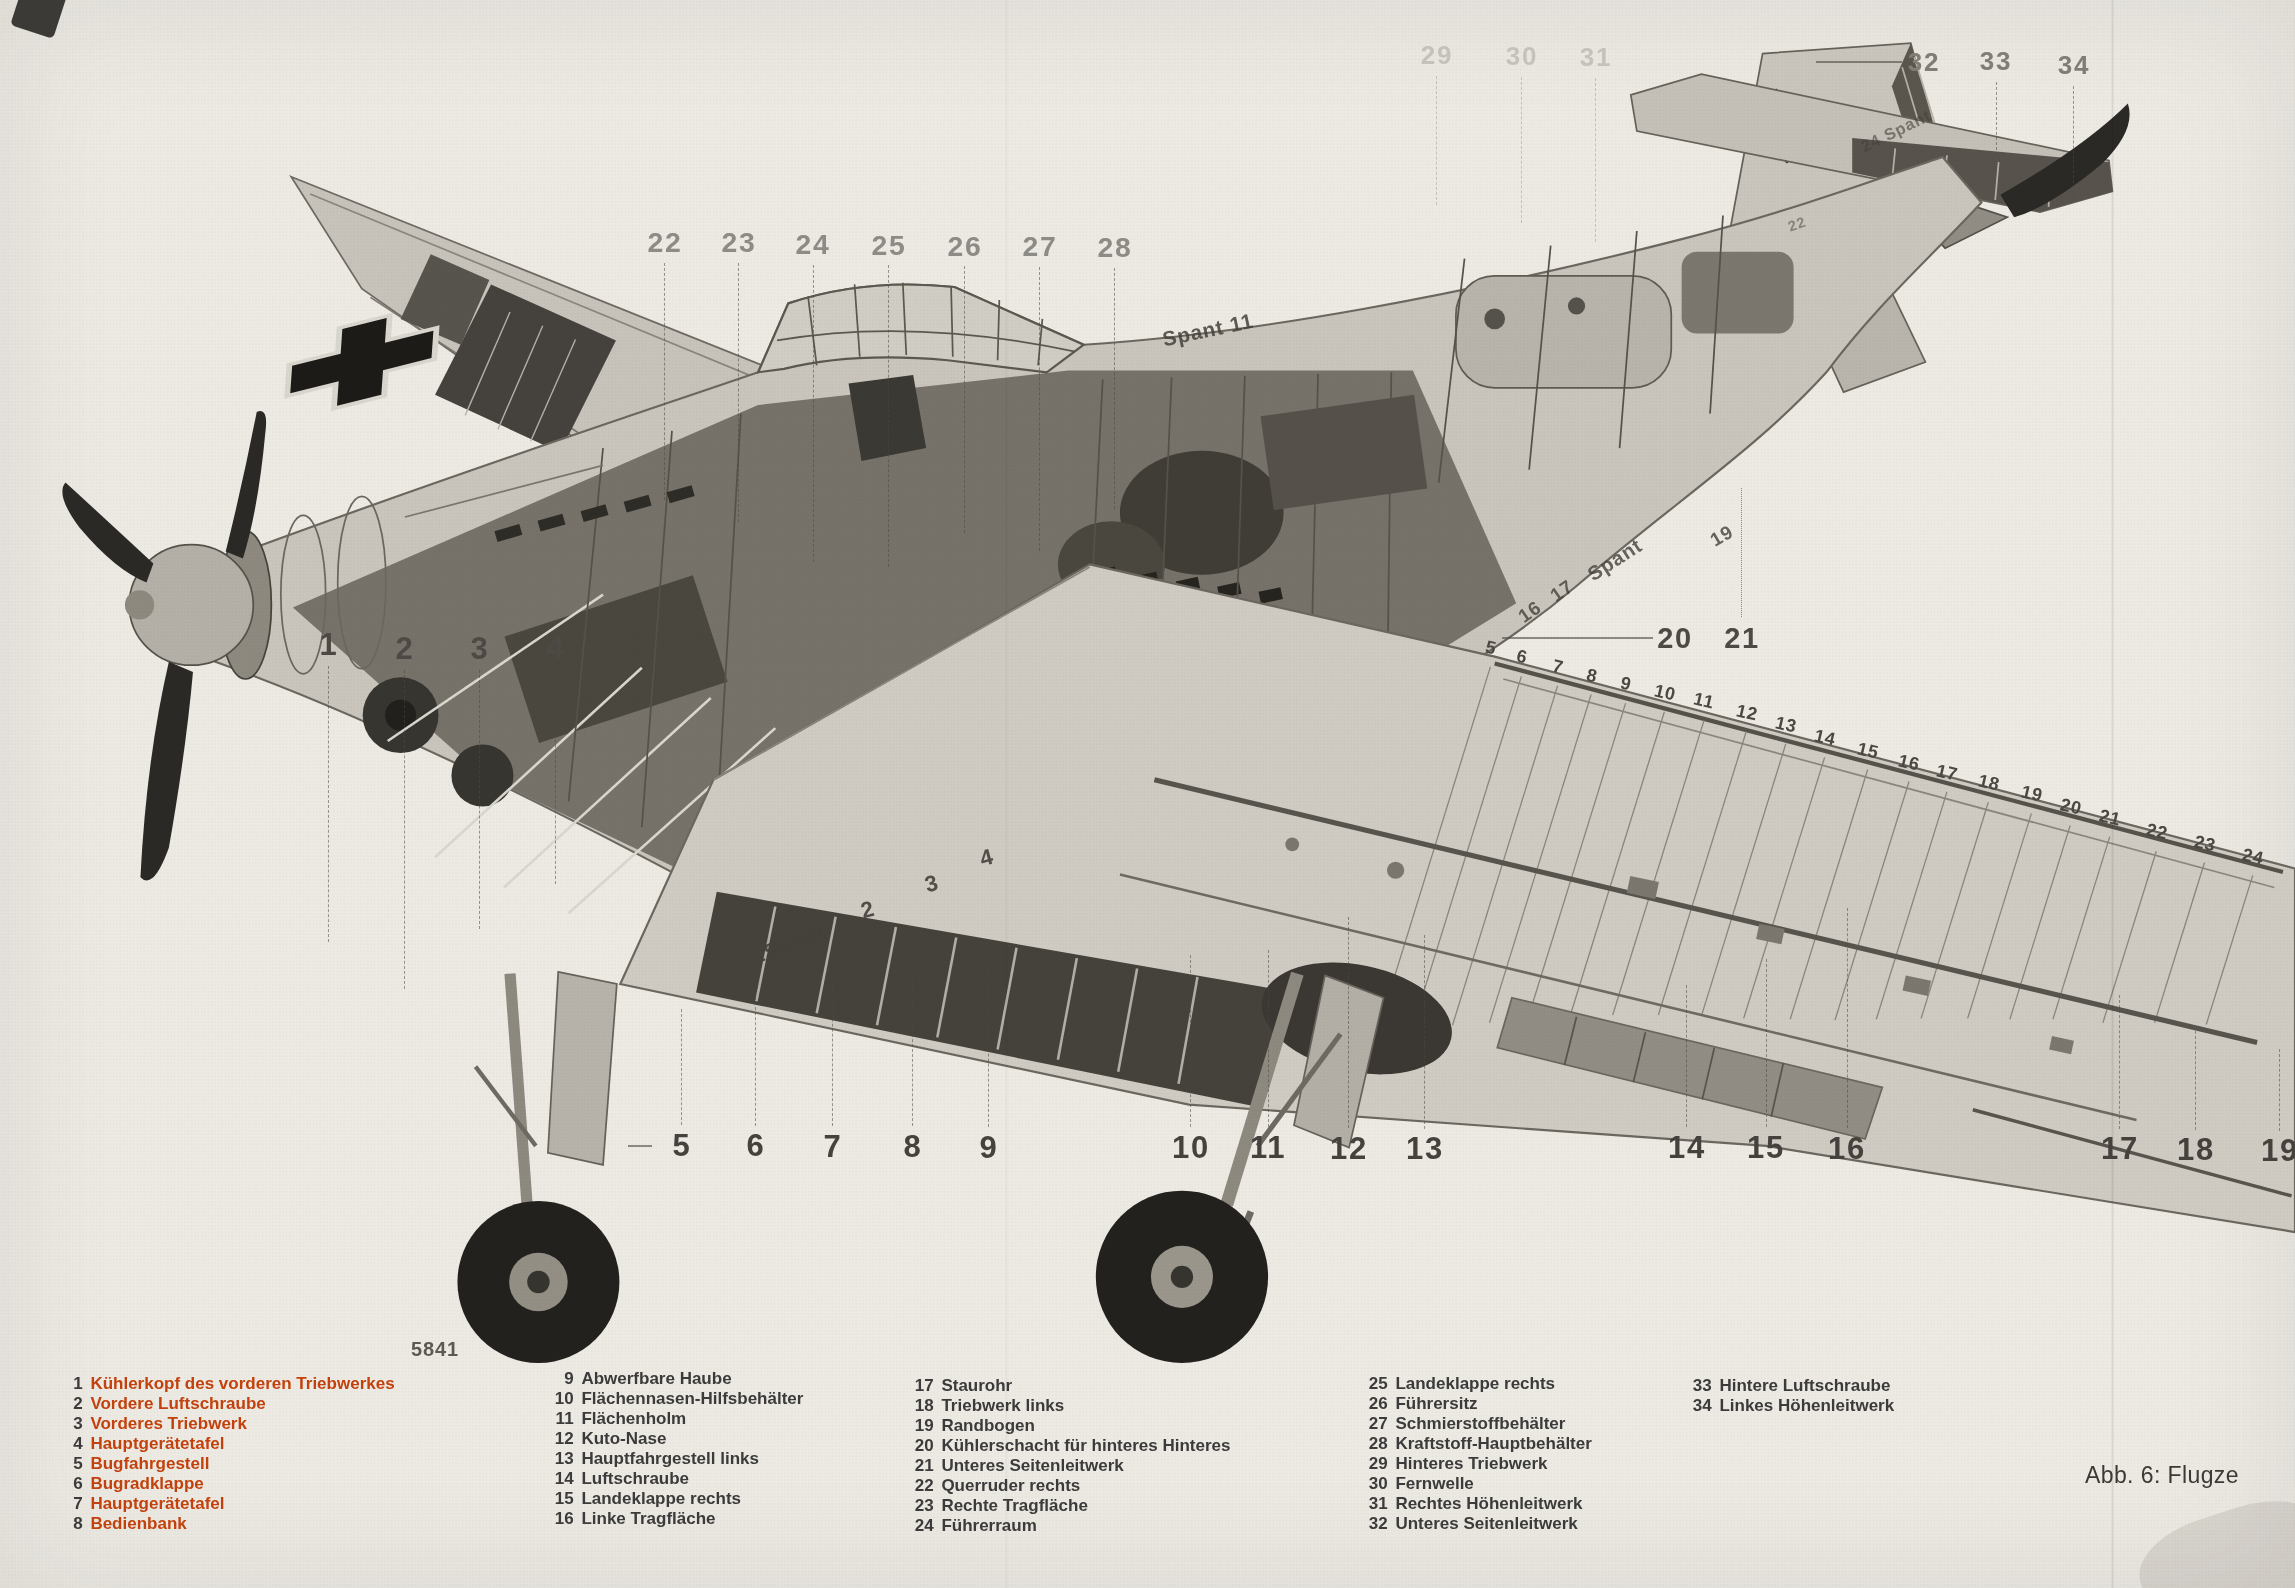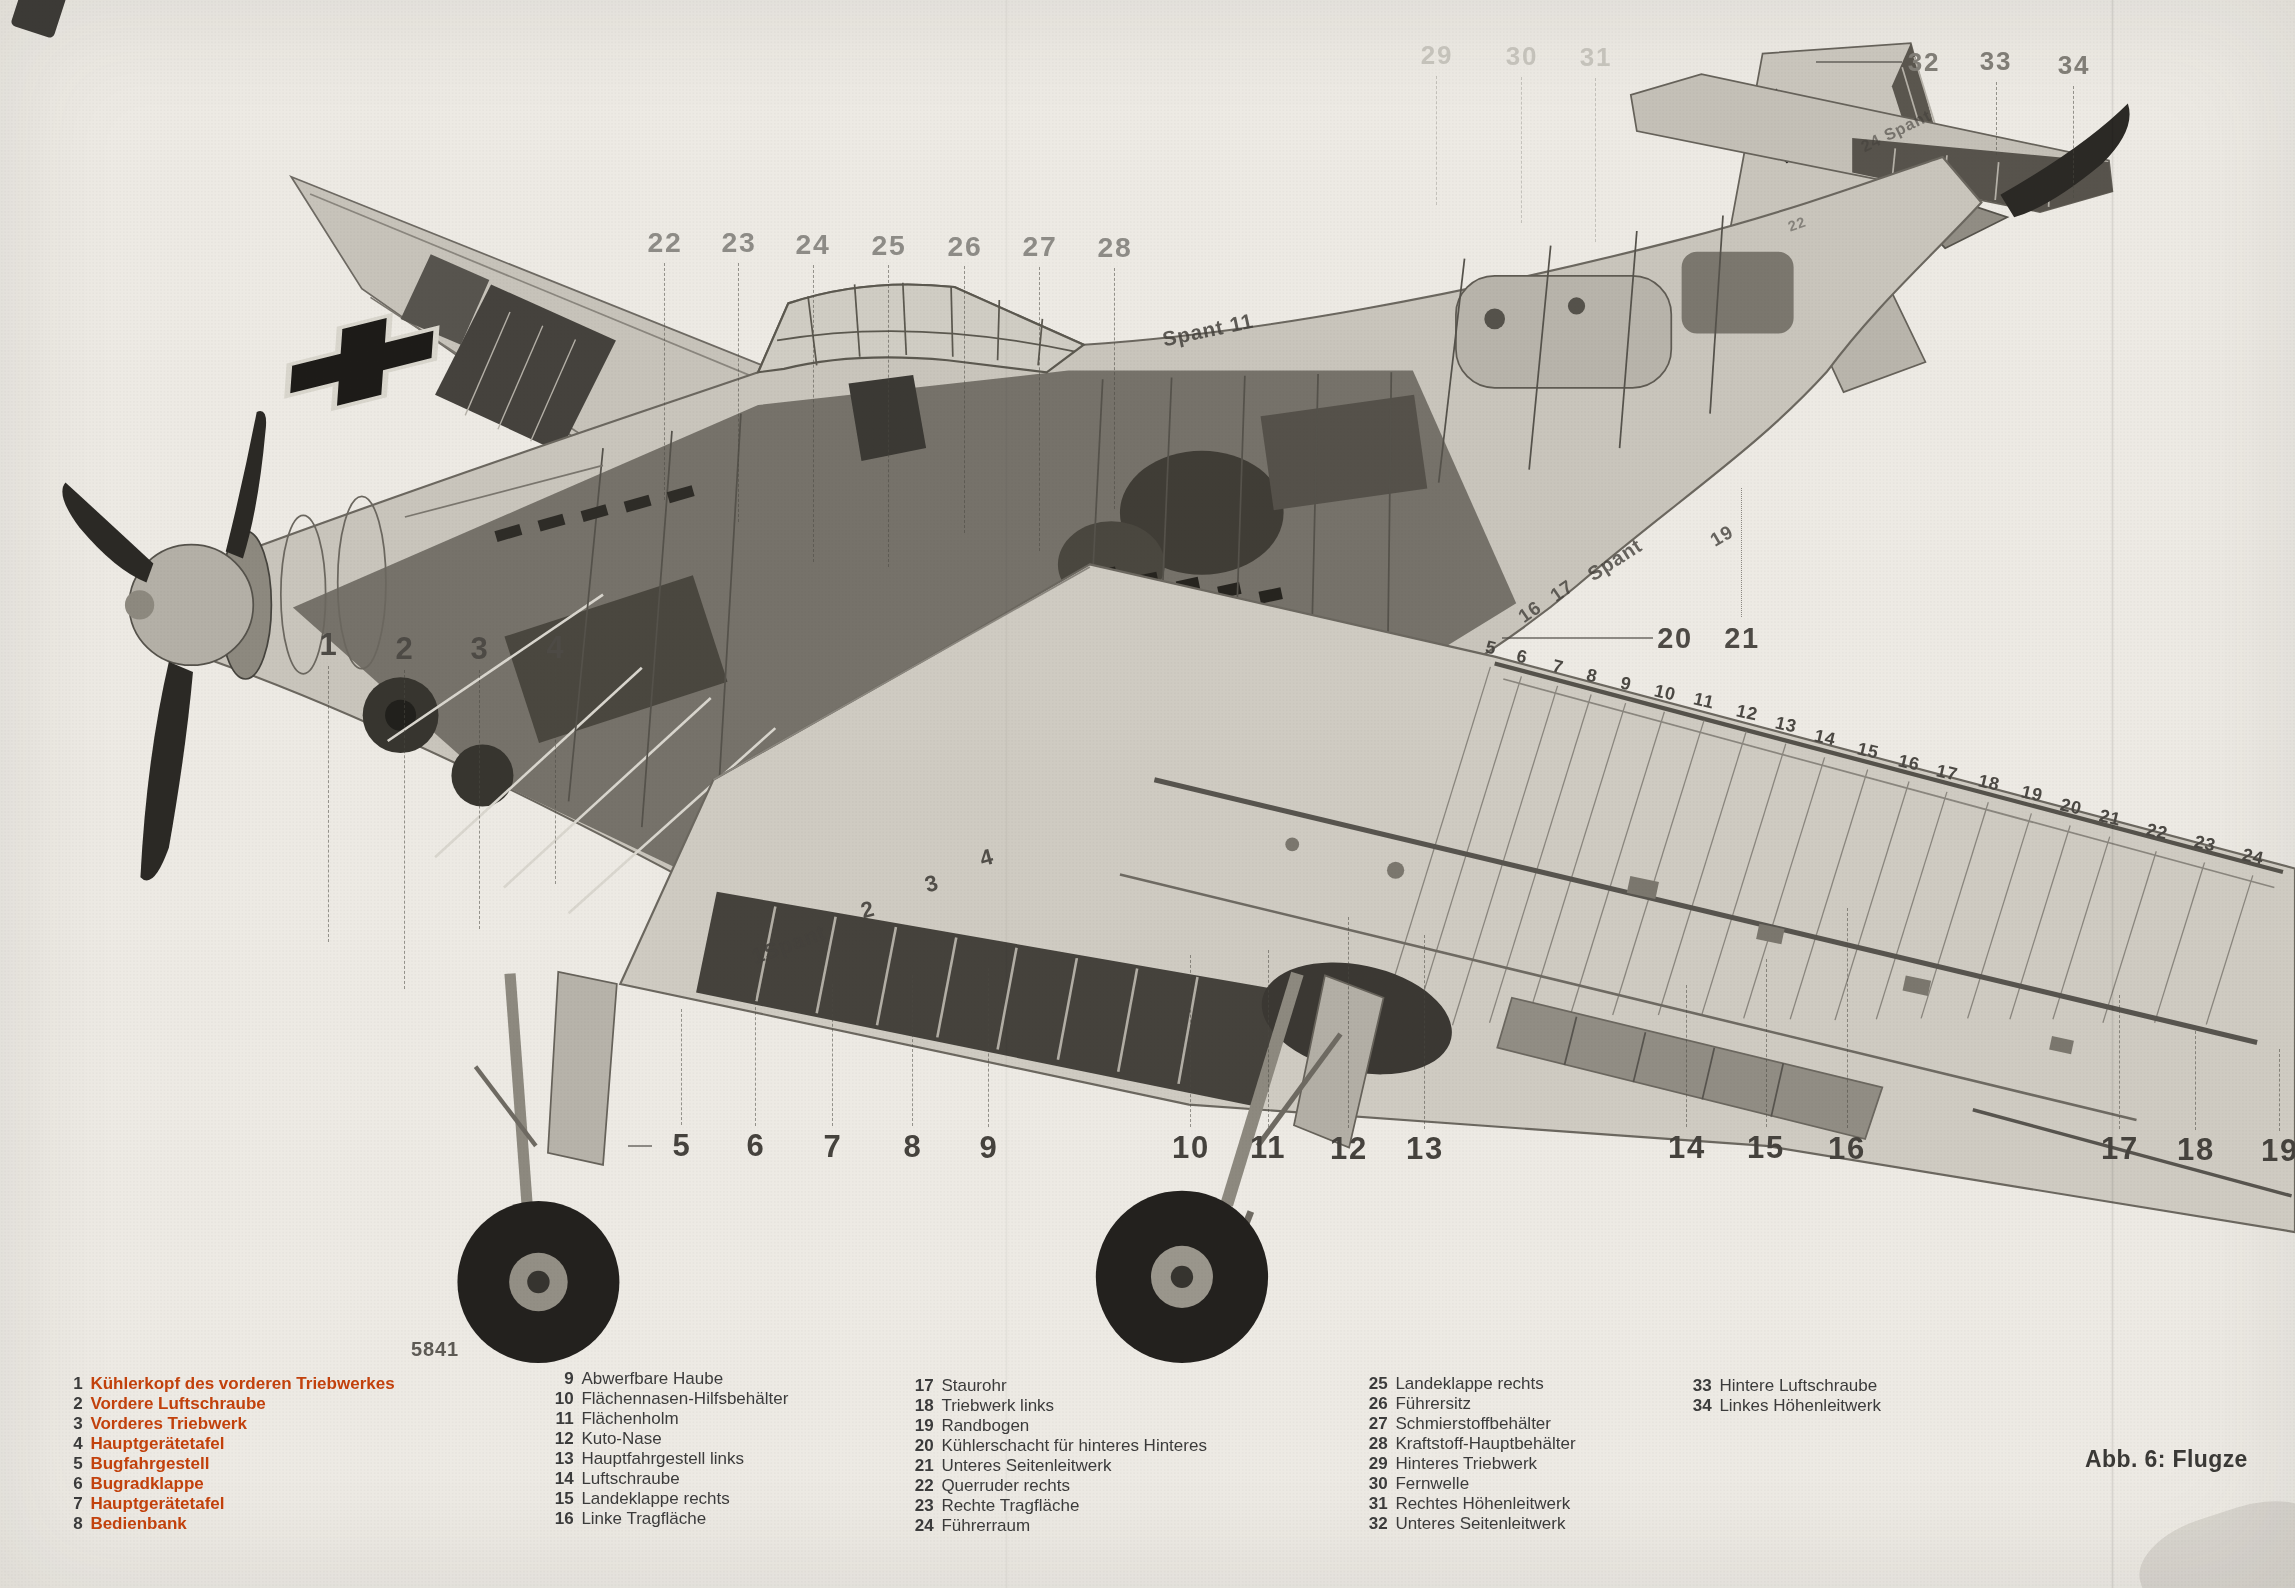--- a/index.html
+++ b/index.html
@@ -28,24 +28,24 @@
     position:absolute;transform:translate(-50%,-50%);
     font-weight:700;color:#44413c;white-space:nowrap;letter-spacing:0.9px;
   }
   .rib-num{
     position:absolute;transform:translate(-50%,-50%) rotate(13deg);
     font-size:18px;font-weight:700;color:#4b4843;letter-spacing:0.9px;
   }
   .legend-col{position:absolute;color:#3b3b3b;}
   .legend-row{display:flex;line-height:20px;font-size:17px;white-space:nowrap;}
   .legend-n{flex:none;width:27.6px;text-align:right;margin-right:7.8px;font-weight:700;}
-  .legend-t{font-weight:400;}
+  .legend-t{font-weight:700;}
   .col-bold .legend-t{font-weight:700;color:#c2410c;}
   #figure-caption{
-    position:absolute;font-size:23px;font-weight:700;color:#3a3936;letter-spacing:0.4px;white-space:nowrap;
+    position:absolute;font-size:23px;font-weight:400;color:#3a3936;letter-spacing:0.4px;white-space:nowrap;margin-top:16px;
   }
   .smudge-tl{position:absolute;left:15.5px;top:-12px;width:45px;height:45px;background:#3c3a36;transform:rotate(18deg);border-radius:5.2px;}
   .smudge-br{position:absolute;right:-34px;bottom:-26px;width:190px;height:103px;background:rgba(70,66,58,.12);transform:rotate(-18deg);border-radius:40%;}
 </style>
 </head>
 <body>
 
 <div id="stage">
 
   <svg id="aircraft-svg" width="2295" height="1588" viewBox="0 0 2664 1843">

